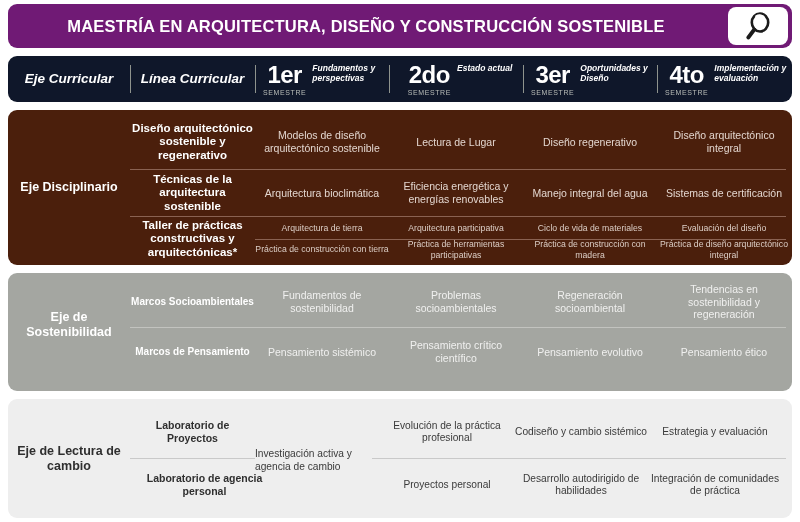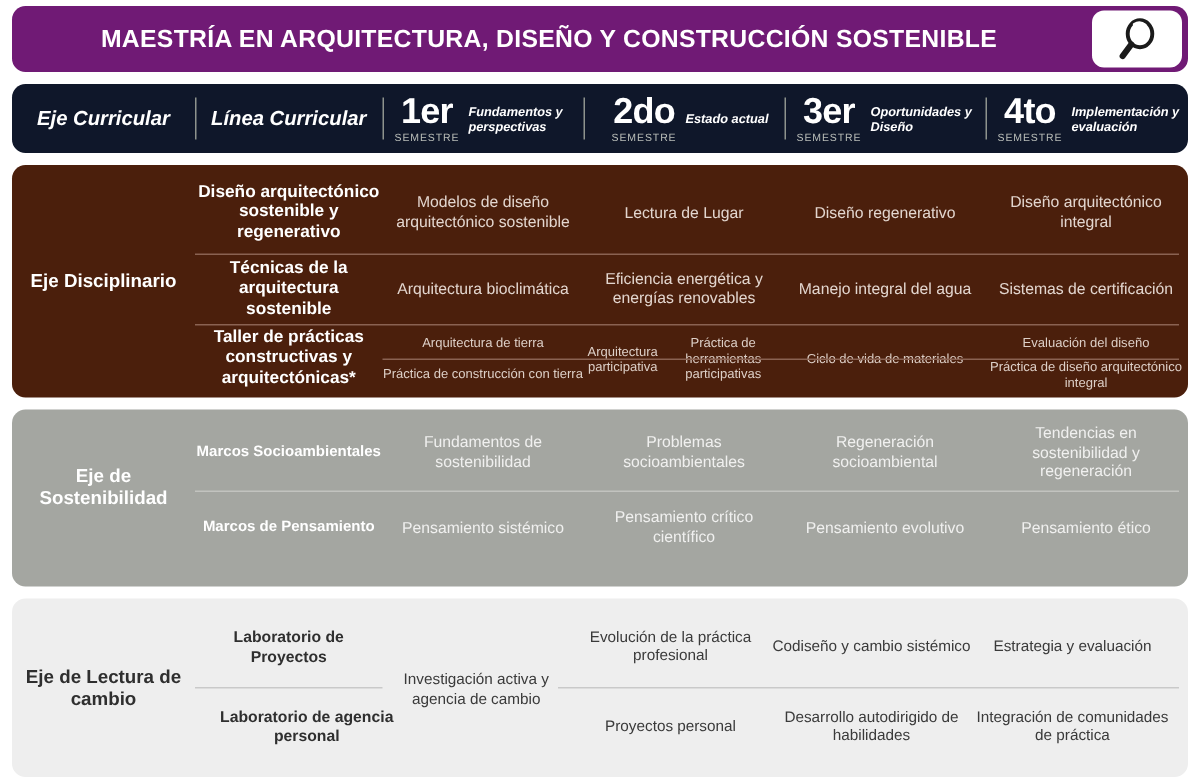--- a/index.html
+++ b/index.html
@@ -39,21 +39,21 @@
   .hsep{
     position:absolute;left:0;top:9px;bottom:9px;width:1px;background:#8e938d;
   }
   .h-eje{width:122px;}
   .h-linea{width:125px;}
   .h-sem{width:134px;}
   .h-label-italic{
     color:#ffffff;font-style:italic;font-weight:bold;font-size:13.5px;
     text-align:center;line-height:1.12;
   }
-  .sem-inner{display:flex;align-items:center;gap:6px;padding-left:8px;}
+  .sem-inner{display:flex;gap:6px;padding-left:8px;}
   .sem-num{
     display:flex;flex-direction:column;align-items:center;line-height:1;
   }
   .sem-big{color:#ffffff;font-size:24px;font-weight:bold;letter-spacing:-0.5px;}
   .sem-small{color:#b9bdb8;font-size:7px;letter-spacing:.6px;margin-top:2px;}
   .sem-desc{
     color:#ffffff;font-size:8.5px;font-style:italic;font-weight:bold;
     line-height:1.2;text-align:left;max-width:78px;
   }
 
@@ -215,31 +215,34 @@
             <div class="t-line-disc">Taller de prácticas constructivas y arquitectónicas*</div>
           </div>
         <div class="cell c-sem" style="flex-direction:column;">
           <div style="height:21px;display:flex;align-items:center;">
               <div class="t-cell-disc-sm">Arquitectura de tierra</div>
             </div>
           <div style="height:21px;display:flex;align-items:center;">
               <div class="t-cell-disc-sm">Práctica de construcción con tierra</div>
             </div>
         </div>
-        <div class="cell c-sem" style="flex-direction:row;">
+        <div class="cell c-sem" style="flex-direction:column;">
           <div style="height:21px;display:flex;align-items:center;">
               <div class="t-cell-disc-sm">Arquitectura participativa</div>
             </div>
           <div style="height:21px;display:flex;align-items:center;">
               <div class="t-cell-disc-sm">Práctica de herramientas participativas</div>
             </div>
         </div>
         <div class="cell c-sem" style="flex-direction:column;">
           <div style="height:21px;display:flex;align-items:center;">
               <div class="t-cell-disc-sm">Ciclo de vida de materiales</div>
+            </div>
+          <div style="height:21px;display:flex;align-items:center;">
+              <div class="t-cell-disc-sm">Práctica de construcción con madera</div>
             </div>
         </div>
         <div class="cell c-sem" style="flex-direction:column;">
           <div style="height:21px;display:flex;align-items:center;">
               <div class="t-cell-disc-sm">Evaluación del diseño</div>
             </div>
           <div style="height:21px;display:flex;align-items:center;">
               <div class="t-cell-disc-sm">Práctica de diseño arquitectónico integral</div>
             </div>
         </div>
@@ -290,21 +293,21 @@
             <div class="t-cell-sost">Pensamiento ético</div>
           </div>
       </div>
     </div>
   </div>
 
   <div class="panel panel-agen">
     <div class="grid">
       <div class="axis-label axis-agen">Eje de Lectura de cambio</div>
 
-      <div style="position:absolute;left:247px;top:0;width:125px;height:123px;display:flex;align-items:center;justify-content:center;text-align:center;">
+      <div style="position:absolute;left:247px;top:0;width:125px;height:123px;display:flex;align-items:center;justify-content:center;text-align:left;">
         <div class="t-cell-agen">Investigación activa y agencia de cambio</div>
       </div>
 
       <div style="position:absolute;left:122px;top:10px;width:125px;height:46px;display:flex;align-items:center;justify-content:center;text-align:center;">
         <div class="t-line-agen">Laboratorio de Proyectos</div>
       </div>
       <div class="row" style="left:372px;top:10px;width:406px;height:46px;">
         <div class="cell c-sem">
             <div class="t-cell-agen">Evolución de la práctica profesional</div>
           </div>

